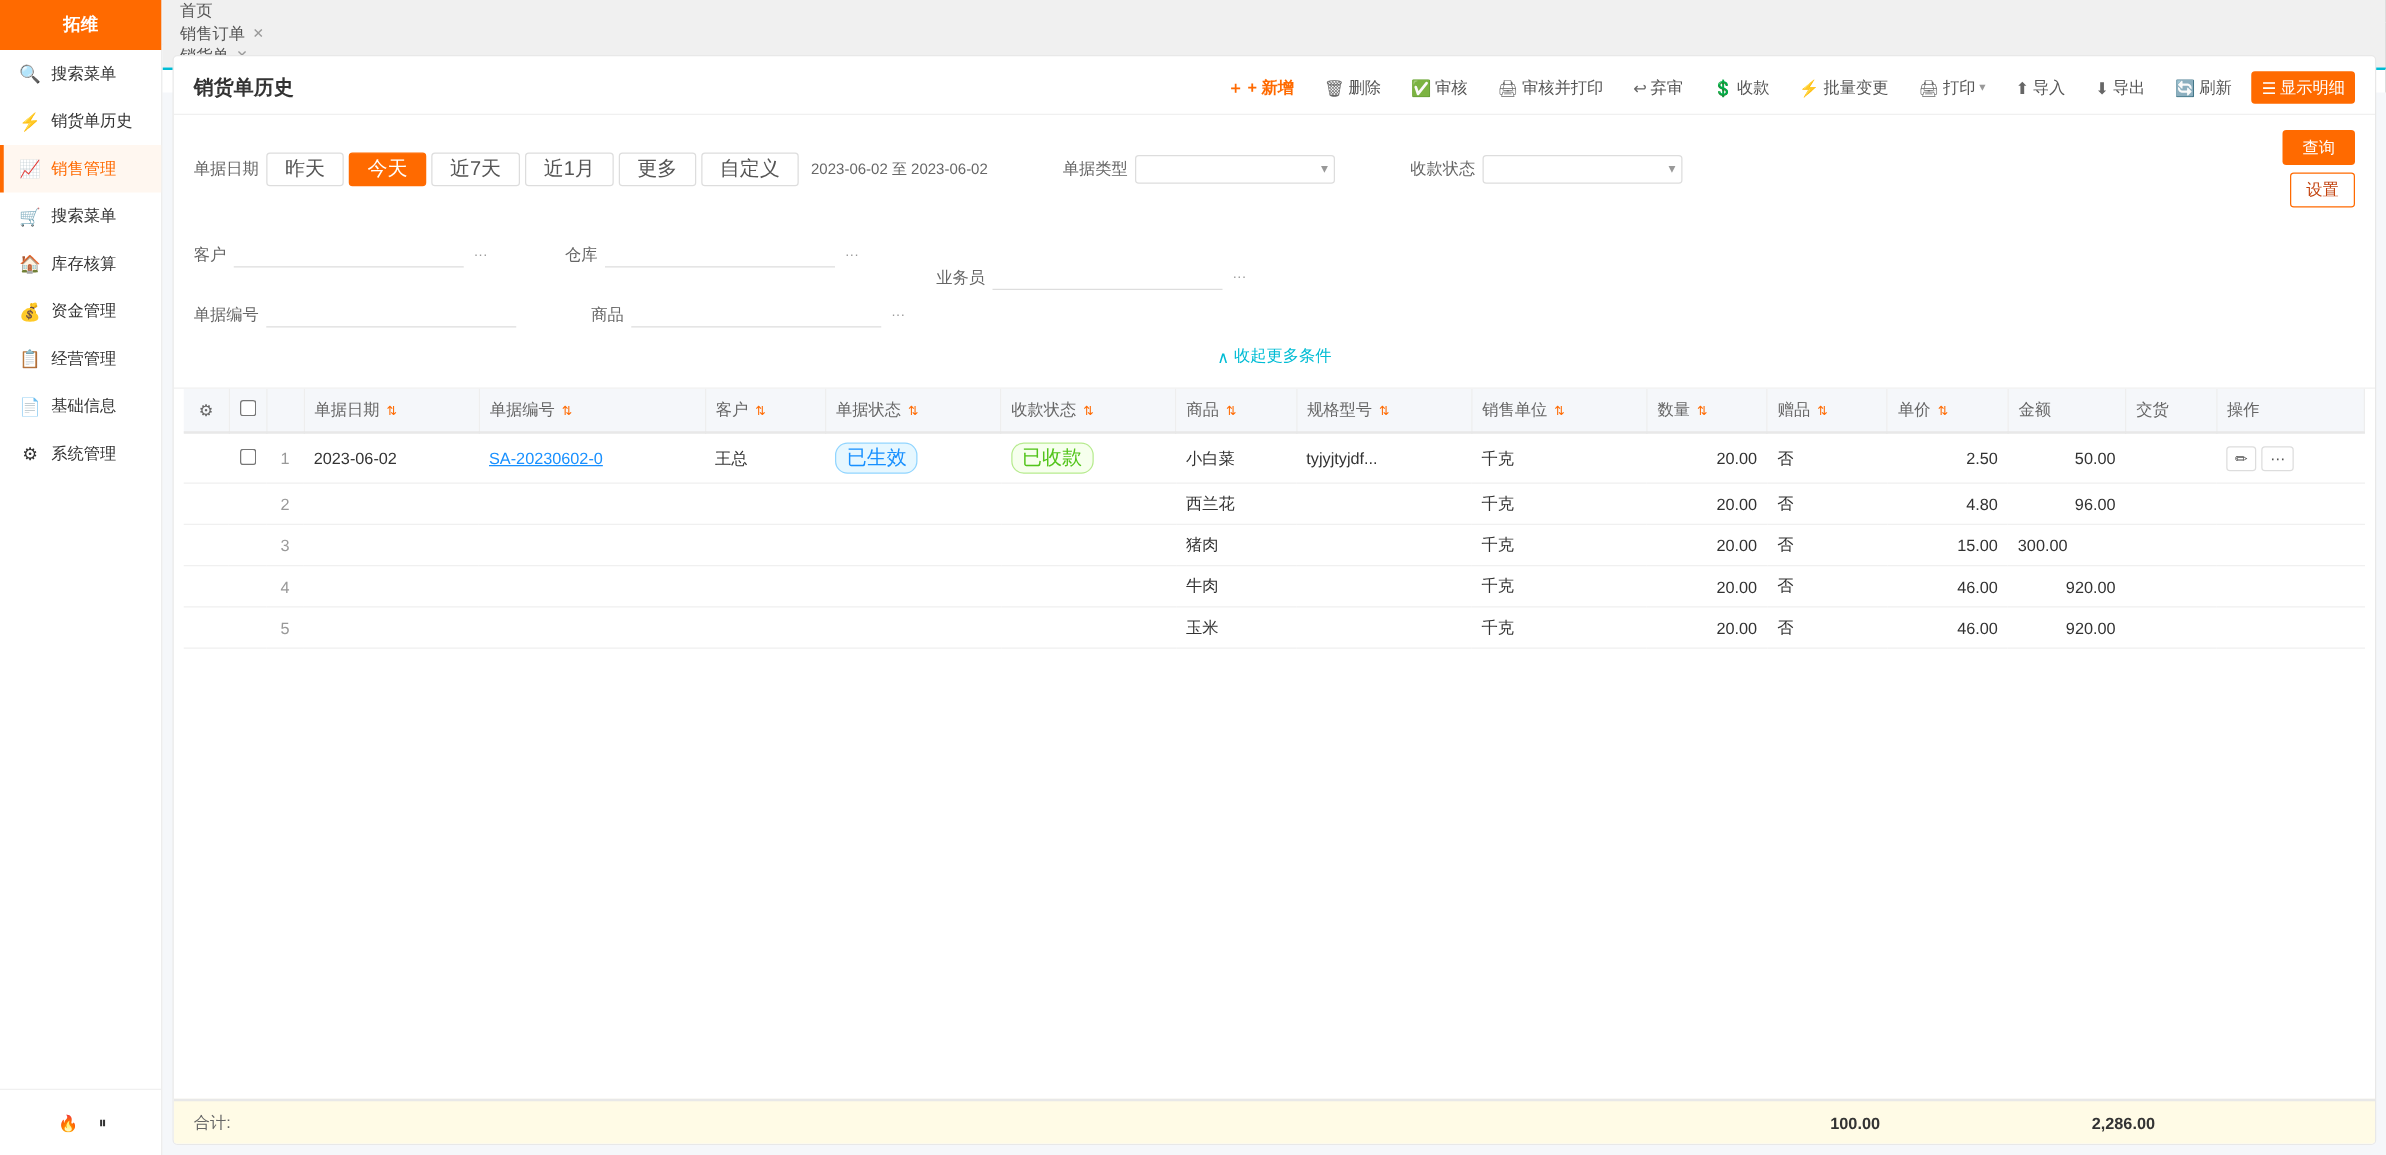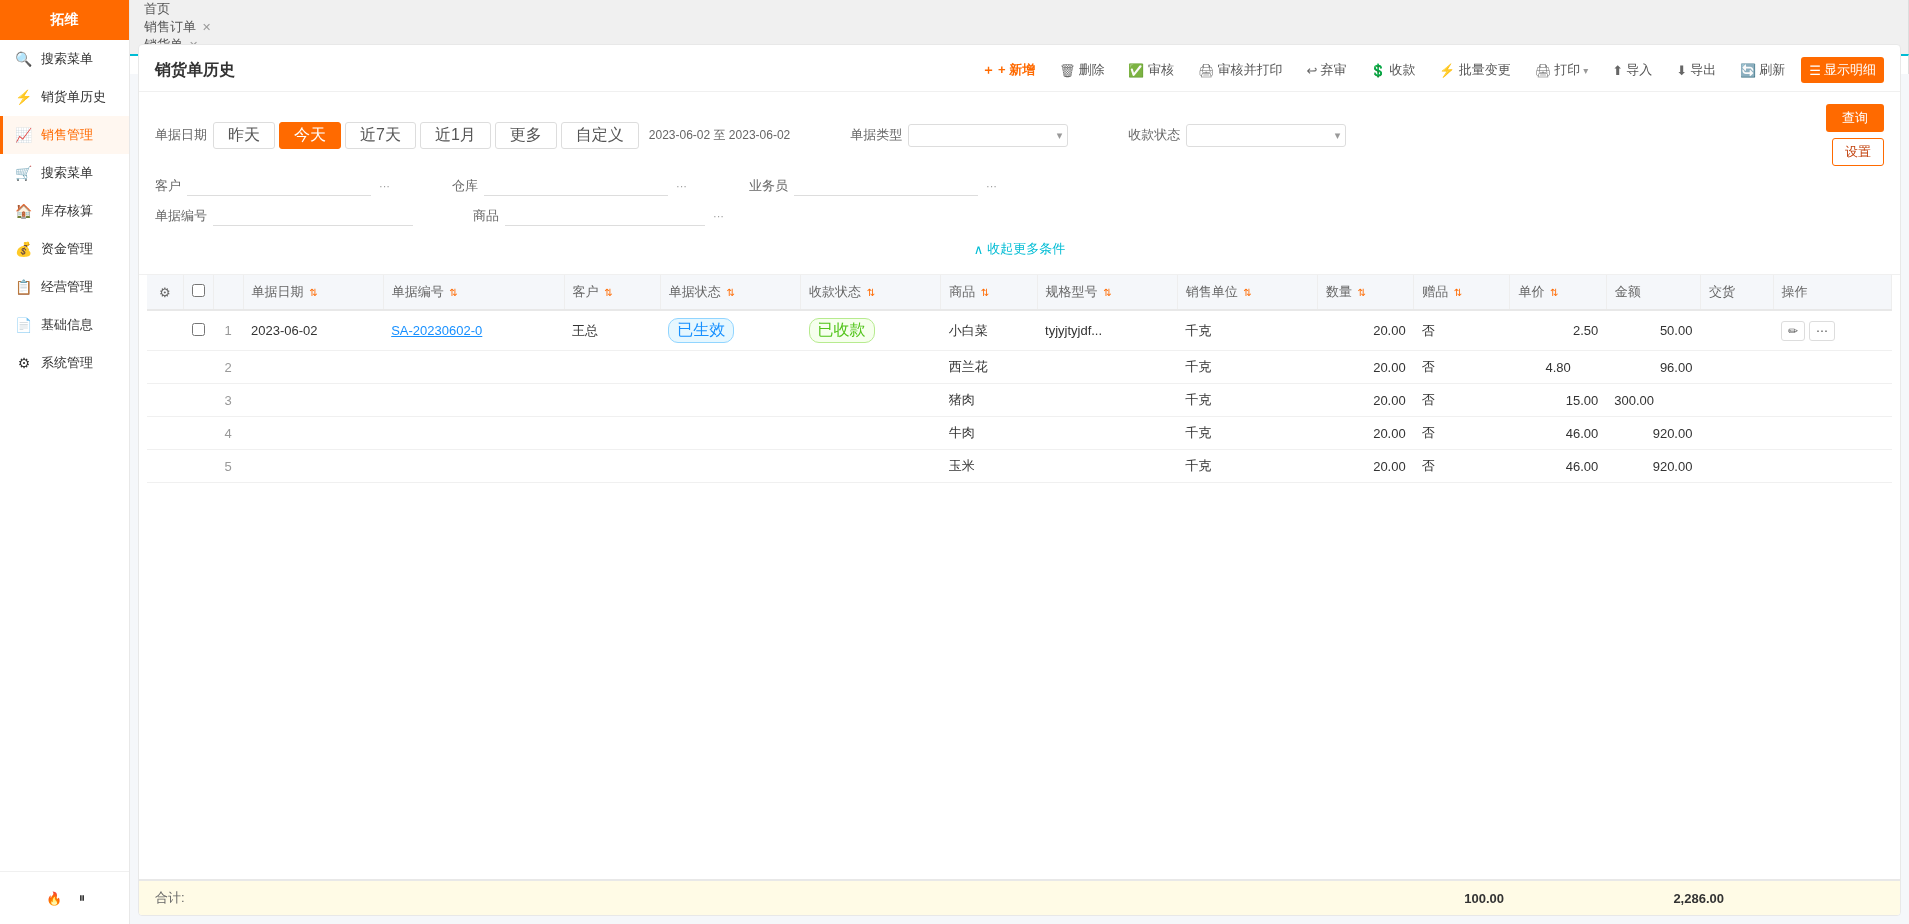--- a/index.html
+++ b/index.html
@@ -570,21 +570,21 @@
           <input class="filter-input" type="text" style="">
           <span class="filter-dots">···</span>
         </div>
 
         <div class="filter-item" style="margin-left:40px;">
           <span class="filter-label">仓库</span>
           <input class="filter-input" type="text" style="">
           <span class="filter-dots">···</span>
         </div>
 
-        <div class="filter-item" style="margin-left:40px;">
+        <div class="filter-item" style="margin-left:40px;margin-top:36px;">
           <span class="filter-label">业务员</span>
           <input class="filter-input" type="text" style="">
           <span class="filter-dots">···</span>
         </div>
       </div>
 
       <div class="filter-row">
 
         <div class="filter-item">
           <span class="filter-label">单据编号</span>
@@ -704,21 +704,21 @@
       <td></td>
       <td></td>
       <td></td>
       <td></td>
       <td></td>
       <td>西兰花</td>
       <td></td>
       <td>千克</td>
       <td style="text-align:right;">20.00</td>
       <td>否</td>
-      <td style="text-align:center;">4.80</td>
+      <td style="text-align:right;">4.80</td>
       <td style="text-align:right;">96.00</td>
       <td></td>
       <td>
         
       </td>
     </tr>
             <tr>
       <td></td>
       <td style="text-align:center;">
         

